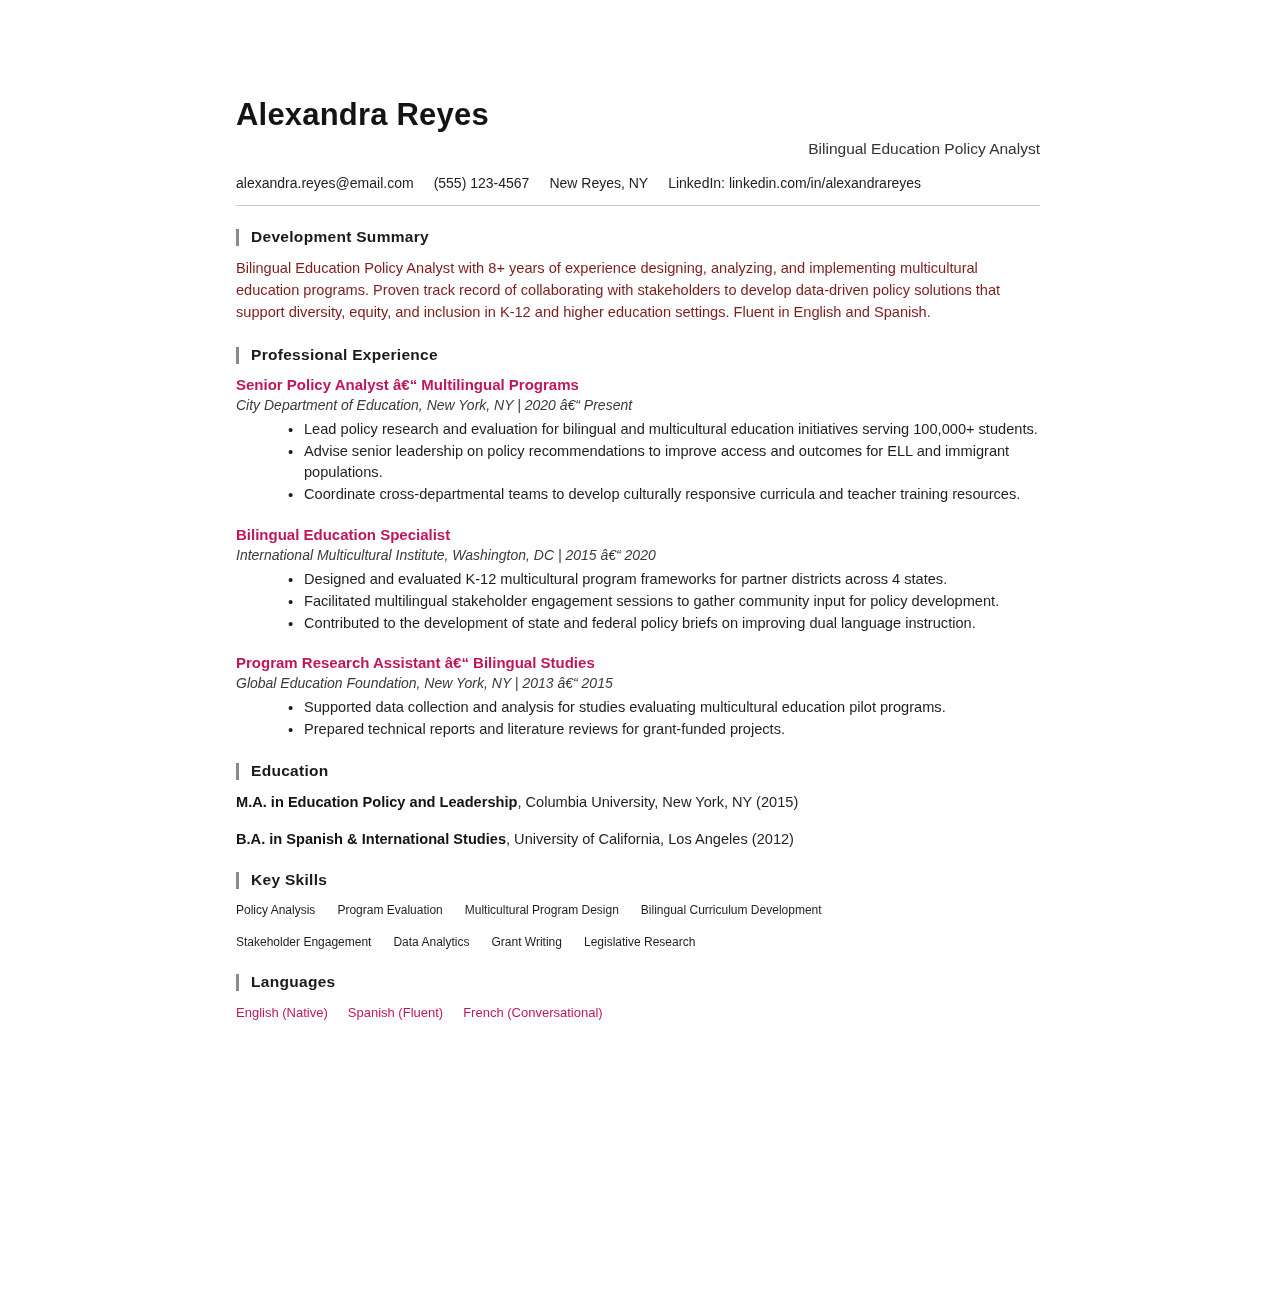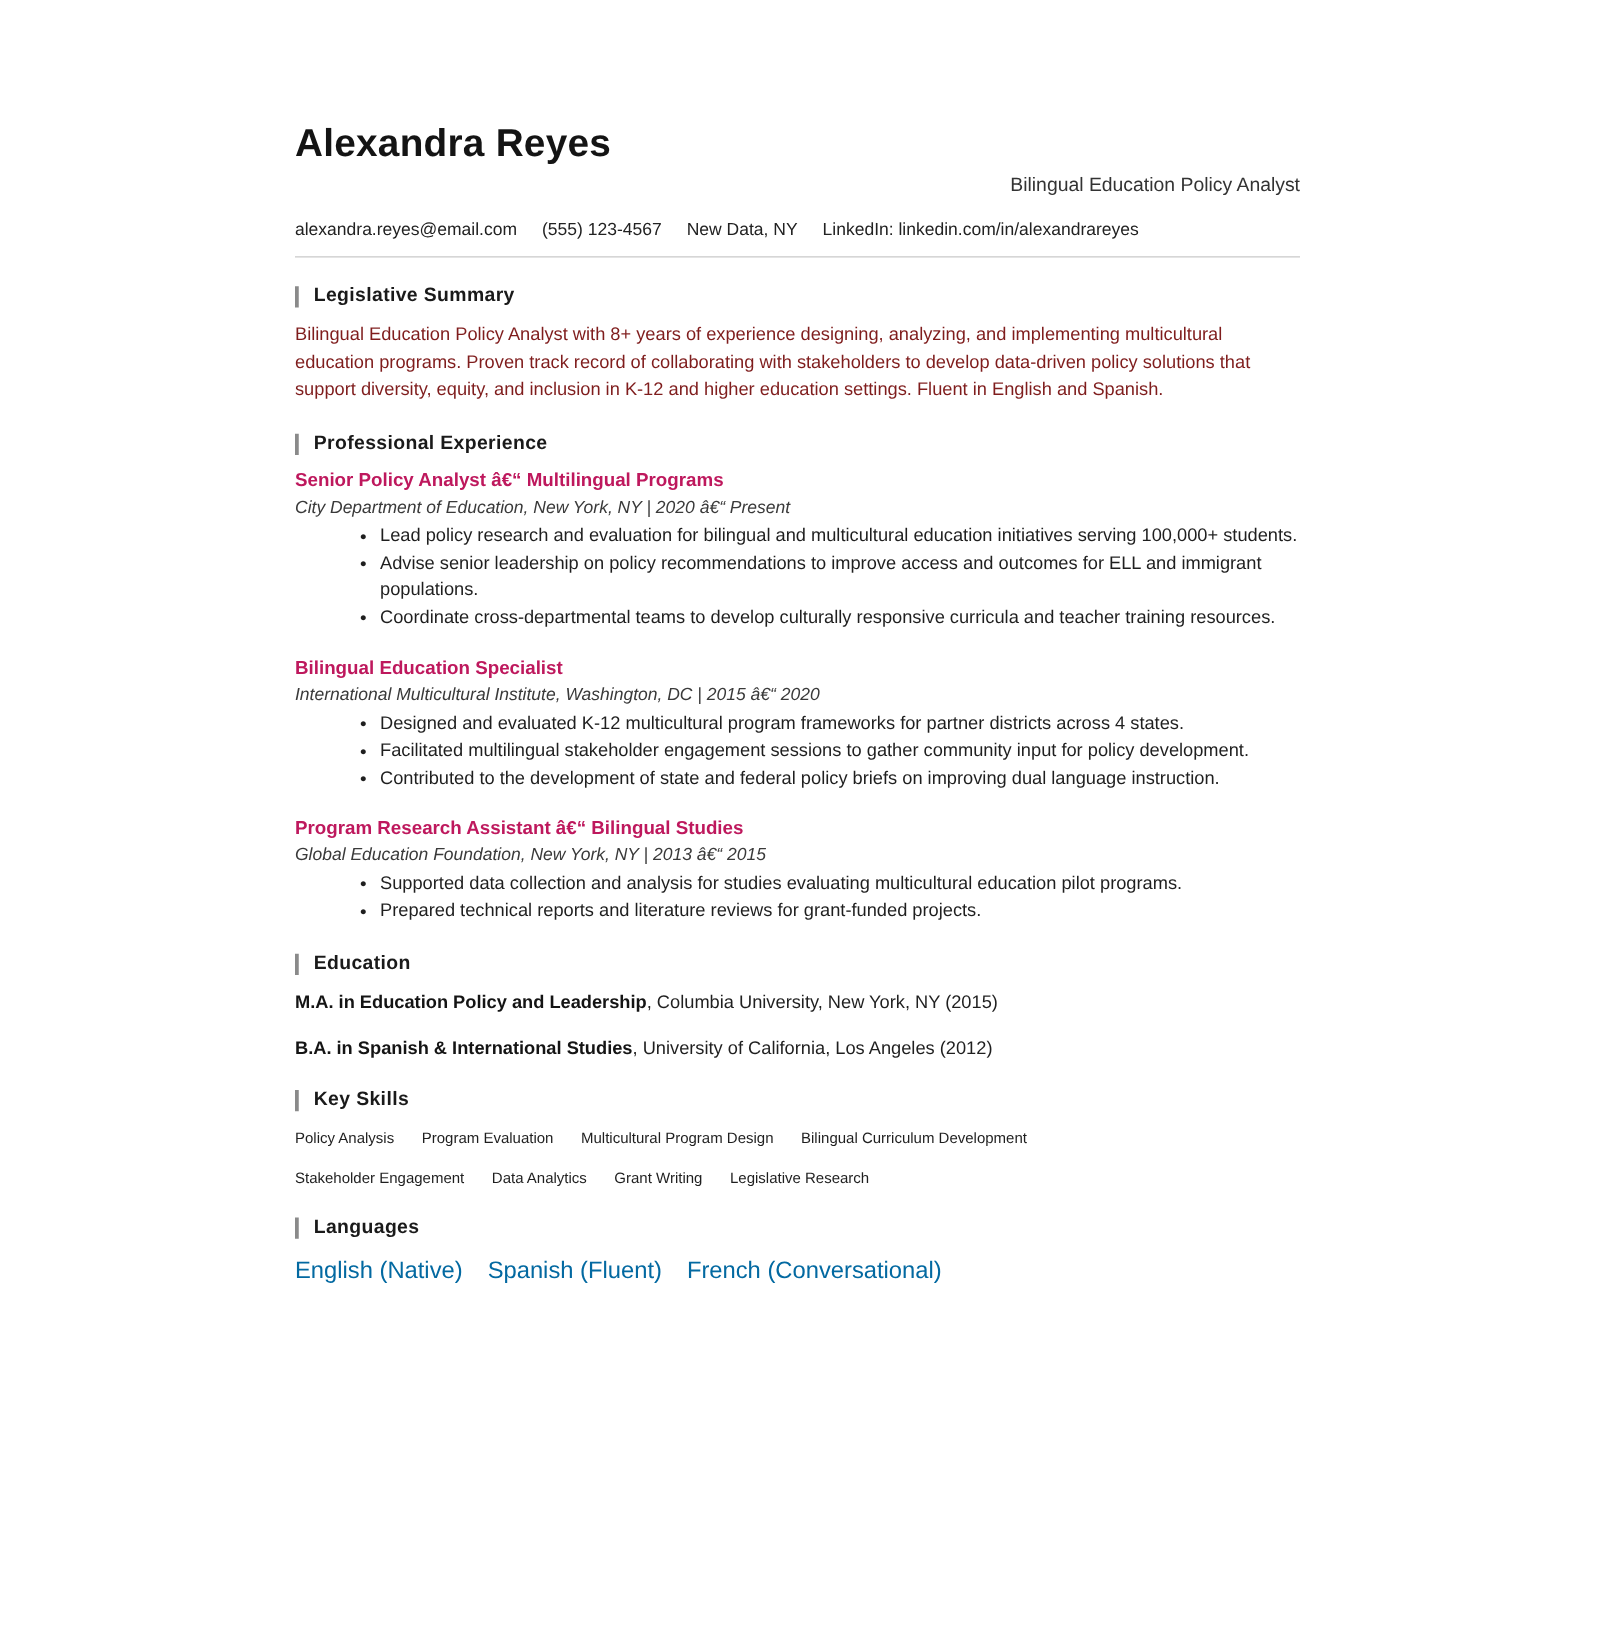--- a/index.html
+++ b/index.html
@@ -143,48 +143,48 @@
     line-height: 1.5;
   }
   .skills-row:last-child { margin-bottom: 0; }
   .skill-item {
     display: inline-block;
     margin-right: 22px;
   }
   .skill-item:last-child { margin-right: 0; }
 
   .lang-row {
-    font-size: 19px;
-    color: #0369a1;
+    font-size: 13px;
+    color: #be185d;
     line-height: 1.5;
   }
   .lang-item {
     display: inline-block;
     margin-right: 20px;
   }
   .lang-item:last-child { margin-right: 0; }
 </style>
 </head>
 <body>
 
 <div class="page">
   <div class="resume">
 
     <div class="header-block">
       <h1 class="name">Alexandra Reyes</h1>
       <div class="title">Bilingual Education Policy Analyst</div>
       <div class="contact-line">
-        <span class="contact-item">alexandra.reyes@email.com</span><span class="contact-item">(555) 123-4567</span><span class="contact-item">New Data, NY</span><span class="contact-item">LinkedIn: linkedin.com/in/alexandrareyes</span>
-      </div>
-    </div>
-
-    <div class="section">
-      <div class="section-heading">
-        <span class="section-bar"></span>
-        <span>Legislative Summary</span>
+        <span class="contact-item">alexandra.reyes@email.com</span><span class="contact-item">(555) 123-4567</span><span class="contact-item">New Reyes, NY</span><span class="contact-item">LinkedIn: linkedin.com/in/alexandrareyes</span>
+      </div>
+    </div>
+
+    <div class="section">
+      <div class="section-heading">
+        <span class="section-bar"></span>
+        <span>Development Summary</span>
       </div>
       <p class="summary-text">Bilingual Education Policy Analyst with 8+ years of experience designing, analyzing, and implementing multicultural education programs. Proven track record of collaborating with stakeholders to develop data-driven policy solutions that support diversity, equity, and inclusion in K-12 and higher education settings. Fluent in English and Spanish.</p>
     </div>
 
     <div class="section">
       <div class="section-heading">
         <span class="section-bar"></span>
         <span>Professional Experience</span>
       </div>
 

